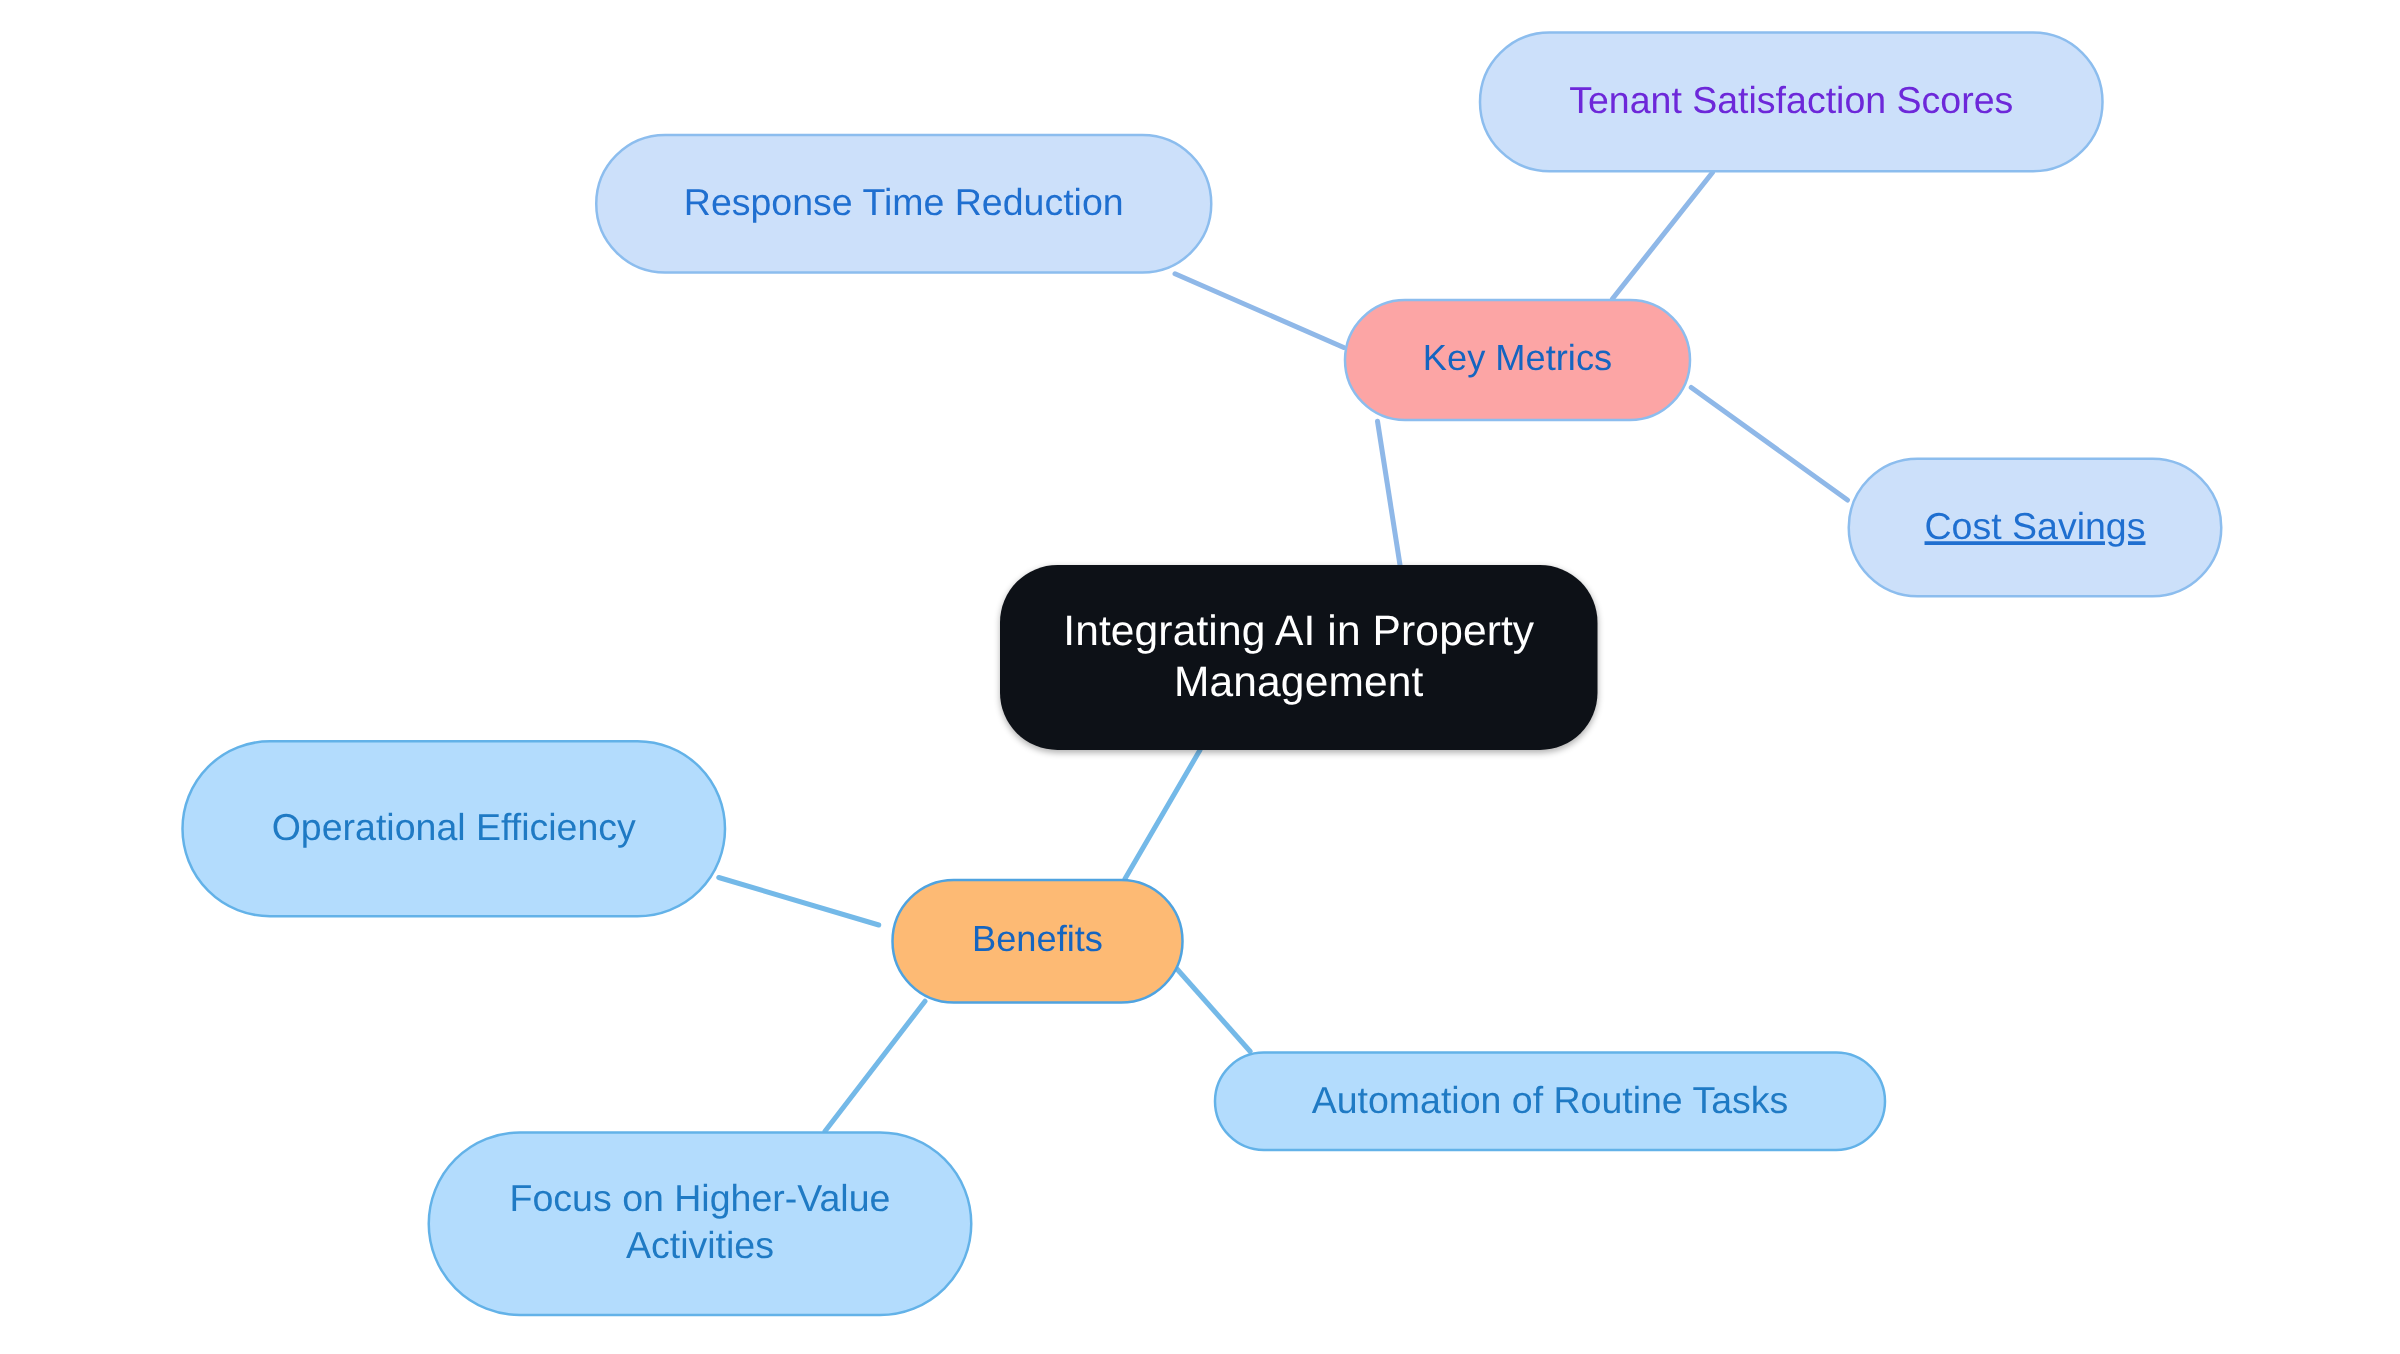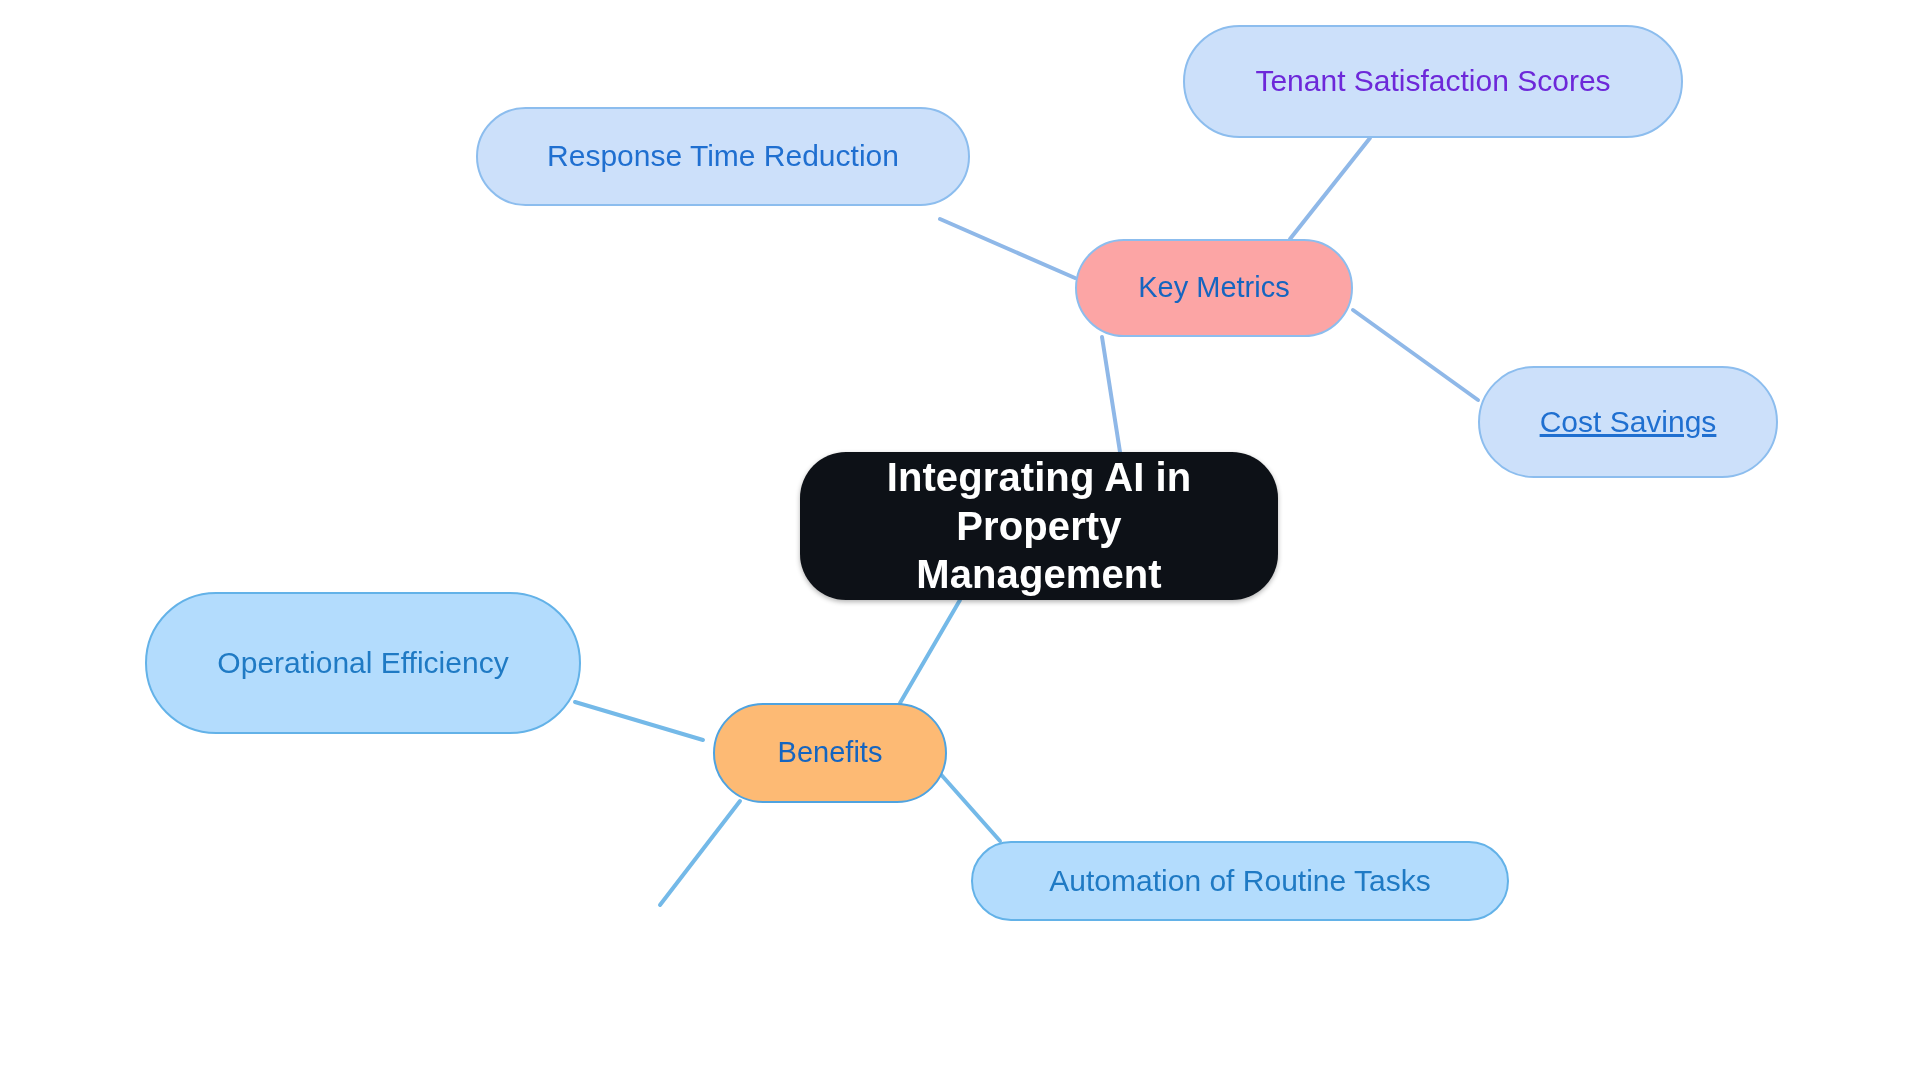--- a/index.html
+++ b/index.html
@@ -36,22 +36,22 @@
     border-radius: 999px;
     line-height: 1.22;
     white-space: pre-line;
     cursor: pointer;
     z-index: 5;
   }
 
   .node-root {
     background: #0d1117;
     color: #ffffff;
-    font-size: 40px;
-    font-weight: 700;
+    font-size: 34px;
+    font-weight: 400;
     border: none;
     border-radius: 46px;
     box-shadow: 0 2px 5px rgba(0,0,0,0.30);
     letter-spacing: 0.1px;
   }
 
   .node-branch-a {
     background: #cce0fa;
     border: 2px solid #8cbdee;
     color: #1565c0;
@@ -93,26 +93,28 @@
       <line x1="703" y1="740" x2="575" y2="702" stroke="#74b9e8" stroke-width="4" stroke-linecap="round"></line>
       <line x1="937" y1="770" x2="1000" y2="841" stroke="#74b9e8" stroke-width="4" stroke-linecap="round"></line>
       <line x1="740" y1="801" x2="660" y2="905" stroke="#74b9e8" stroke-width="4" stroke-linecap="round"></line>
     </svg>
 
   <div class="node node-root" style="left: 800px; top: 452px; width: 478px; height: 148px; background: rgb(13, 17, 23); color: rgb(255, 255, 255);">Integrating AI in Property
 Management</div>
 
   <div class="node node-branch-a" style="left: 1075px; top: 239px; width: 278px; height: 98px; background: #fca5a5; border-color: rgb(140, 189, 238); color: rgb(21, 101, 192);">Key Metrics</div>
 
-  <div class="node node-leaf-a" style="left: 476px; top: 107px; width: 494px; height: 99px; background: rgb(204, 224, 250); border-color: rgb(140, 189, 238); color: rgb(31, 111, 208);">Response Time Reduction</div>
+  <div class="node node-leaf-a" style="left: 476px; top: 107px; width: 494px; height: 112px; background: rgb(204, 224, 250); border-color: rgb(140, 189, 238); color: rgb(31, 111, 208);">Response Time Reduction</div>
 
   <div class="node node-leaf-a" style="left: 1183px; top: 25px; width: 500px; height: 113px; background: rgb(204, 224, 250); border-color: rgb(140, 189, 238); color: #6d28d9;">Tenant Satisfaction Scores</div>
 
   <div class="node node-leaf-a" style="left: 1478px; top: 366px; width: 300px; height: 112px; background: rgb(204, 224, 250); border-color: rgb(140, 189, 238); color: rgb(31, 111, 208); text-decoration: underline;">Cost Savings</div>
 
   <div class="node node-branch-b" style="left: 713px; top: 703px; width: 234px; height: 100px; background: #fdba74; border-color: rgb(79, 163, 224); color: rgb(21, 101, 192);">Benefits</div>
 
   <div class="node node-leaf-b" style="left: 145px; top: 592px; width: 436px; height: 142px; background: rgb(179, 220, 253); border-color: rgb(99, 178, 232); color: rgb(31, 122, 196);">Operational Efficiency</div>
 
   <div class="node node-leaf-b" style="left: 971px; top: 841px; width: 538px; height: 80px; background: rgb(179, 220, 253); border-color: rgb(99, 178, 232); color: rgb(31, 122, 196);">Automation of Routine Tasks</div>
 
+  <div class="node node-leaf-b" style="left: 342px; top: 905px; width: 436px; height: 148px; background: rgb(179, 220, 253); border-color: rgb(99, 178, 232); color: rgb(31, 122, 196);">Focus on Higher-Value
+Activities</div>
 
 </div>
 
 </body></html>

